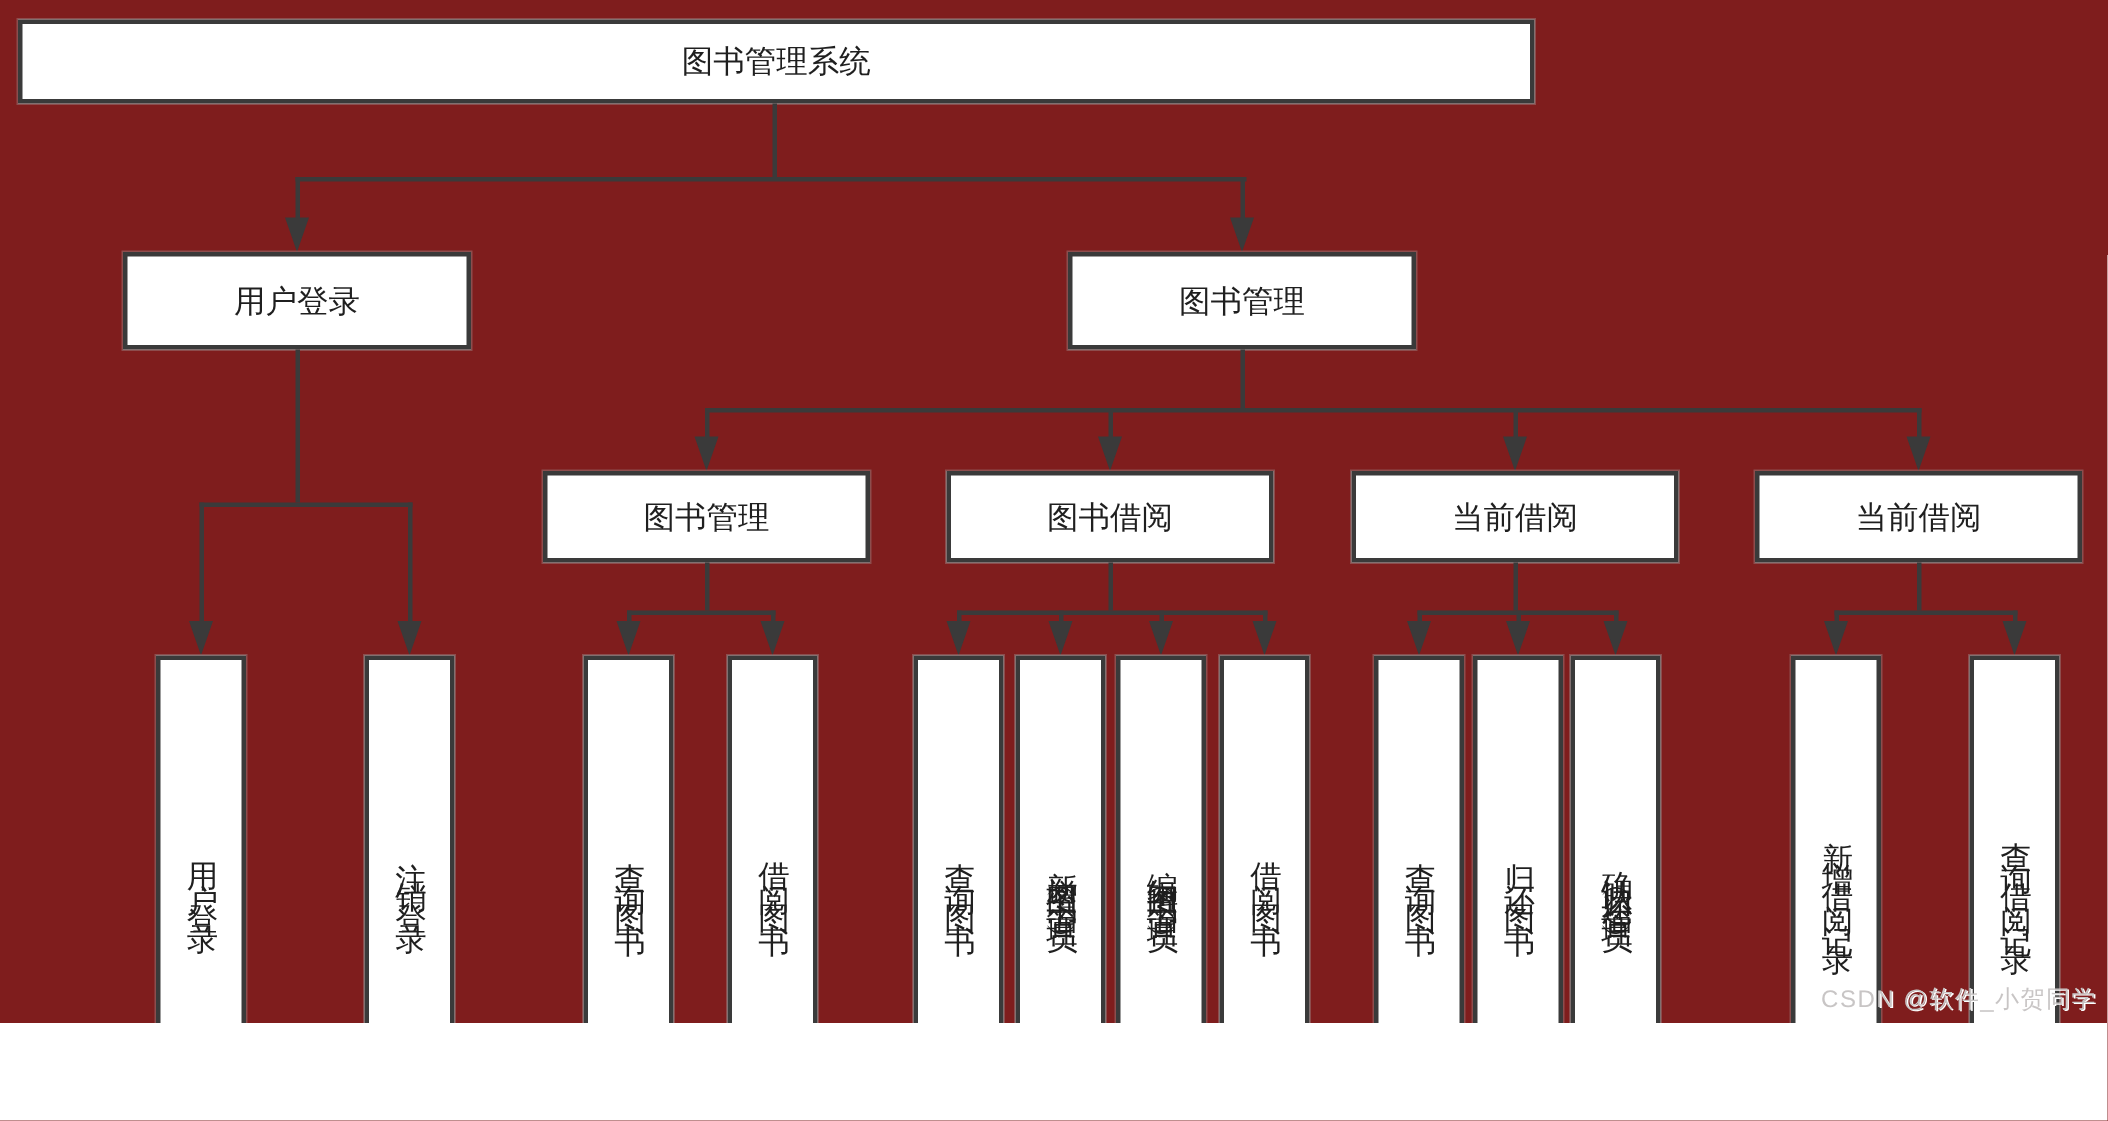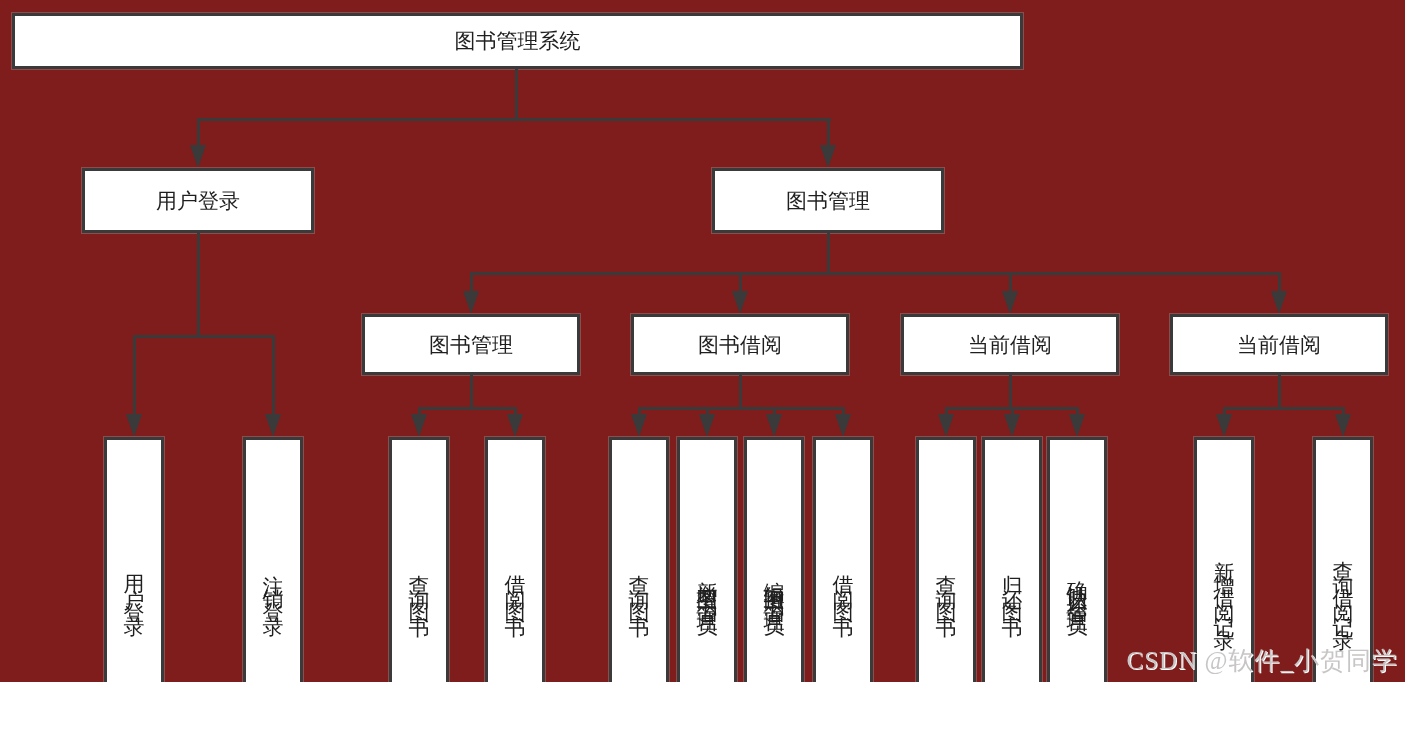--- a/index.html
+++ b/index.html
@@ -41,26 +41,25 @@
     position: absolute;
     width: 0; height: 0;
     border-left: 8px solid transparent;
     border-right: 8px solid transparent;
     border-top: 23px solid var(--line);
   }
   .watermark {
     position: absolute;
     right: 7px;
     bottom: 5px;
-    font-size: 25px;
+    font-size: 16px;
     color: var(--watermark);
     letter-spacing: 1px;
     text-shadow: 1px 1px 0 #ffffff;
     white-space: nowrap;
-    font-family: Liberation Serif, serif;
   }
 </style>
 </head>
 <body>
 
 <div class="stage">
 
   <div class="box" style="left:12px; top:13px; width:1011px; height:56px;">图书管理系统</div>
 
   <div class="v" style="left:515px; top:69px; height:49px;"></div>

